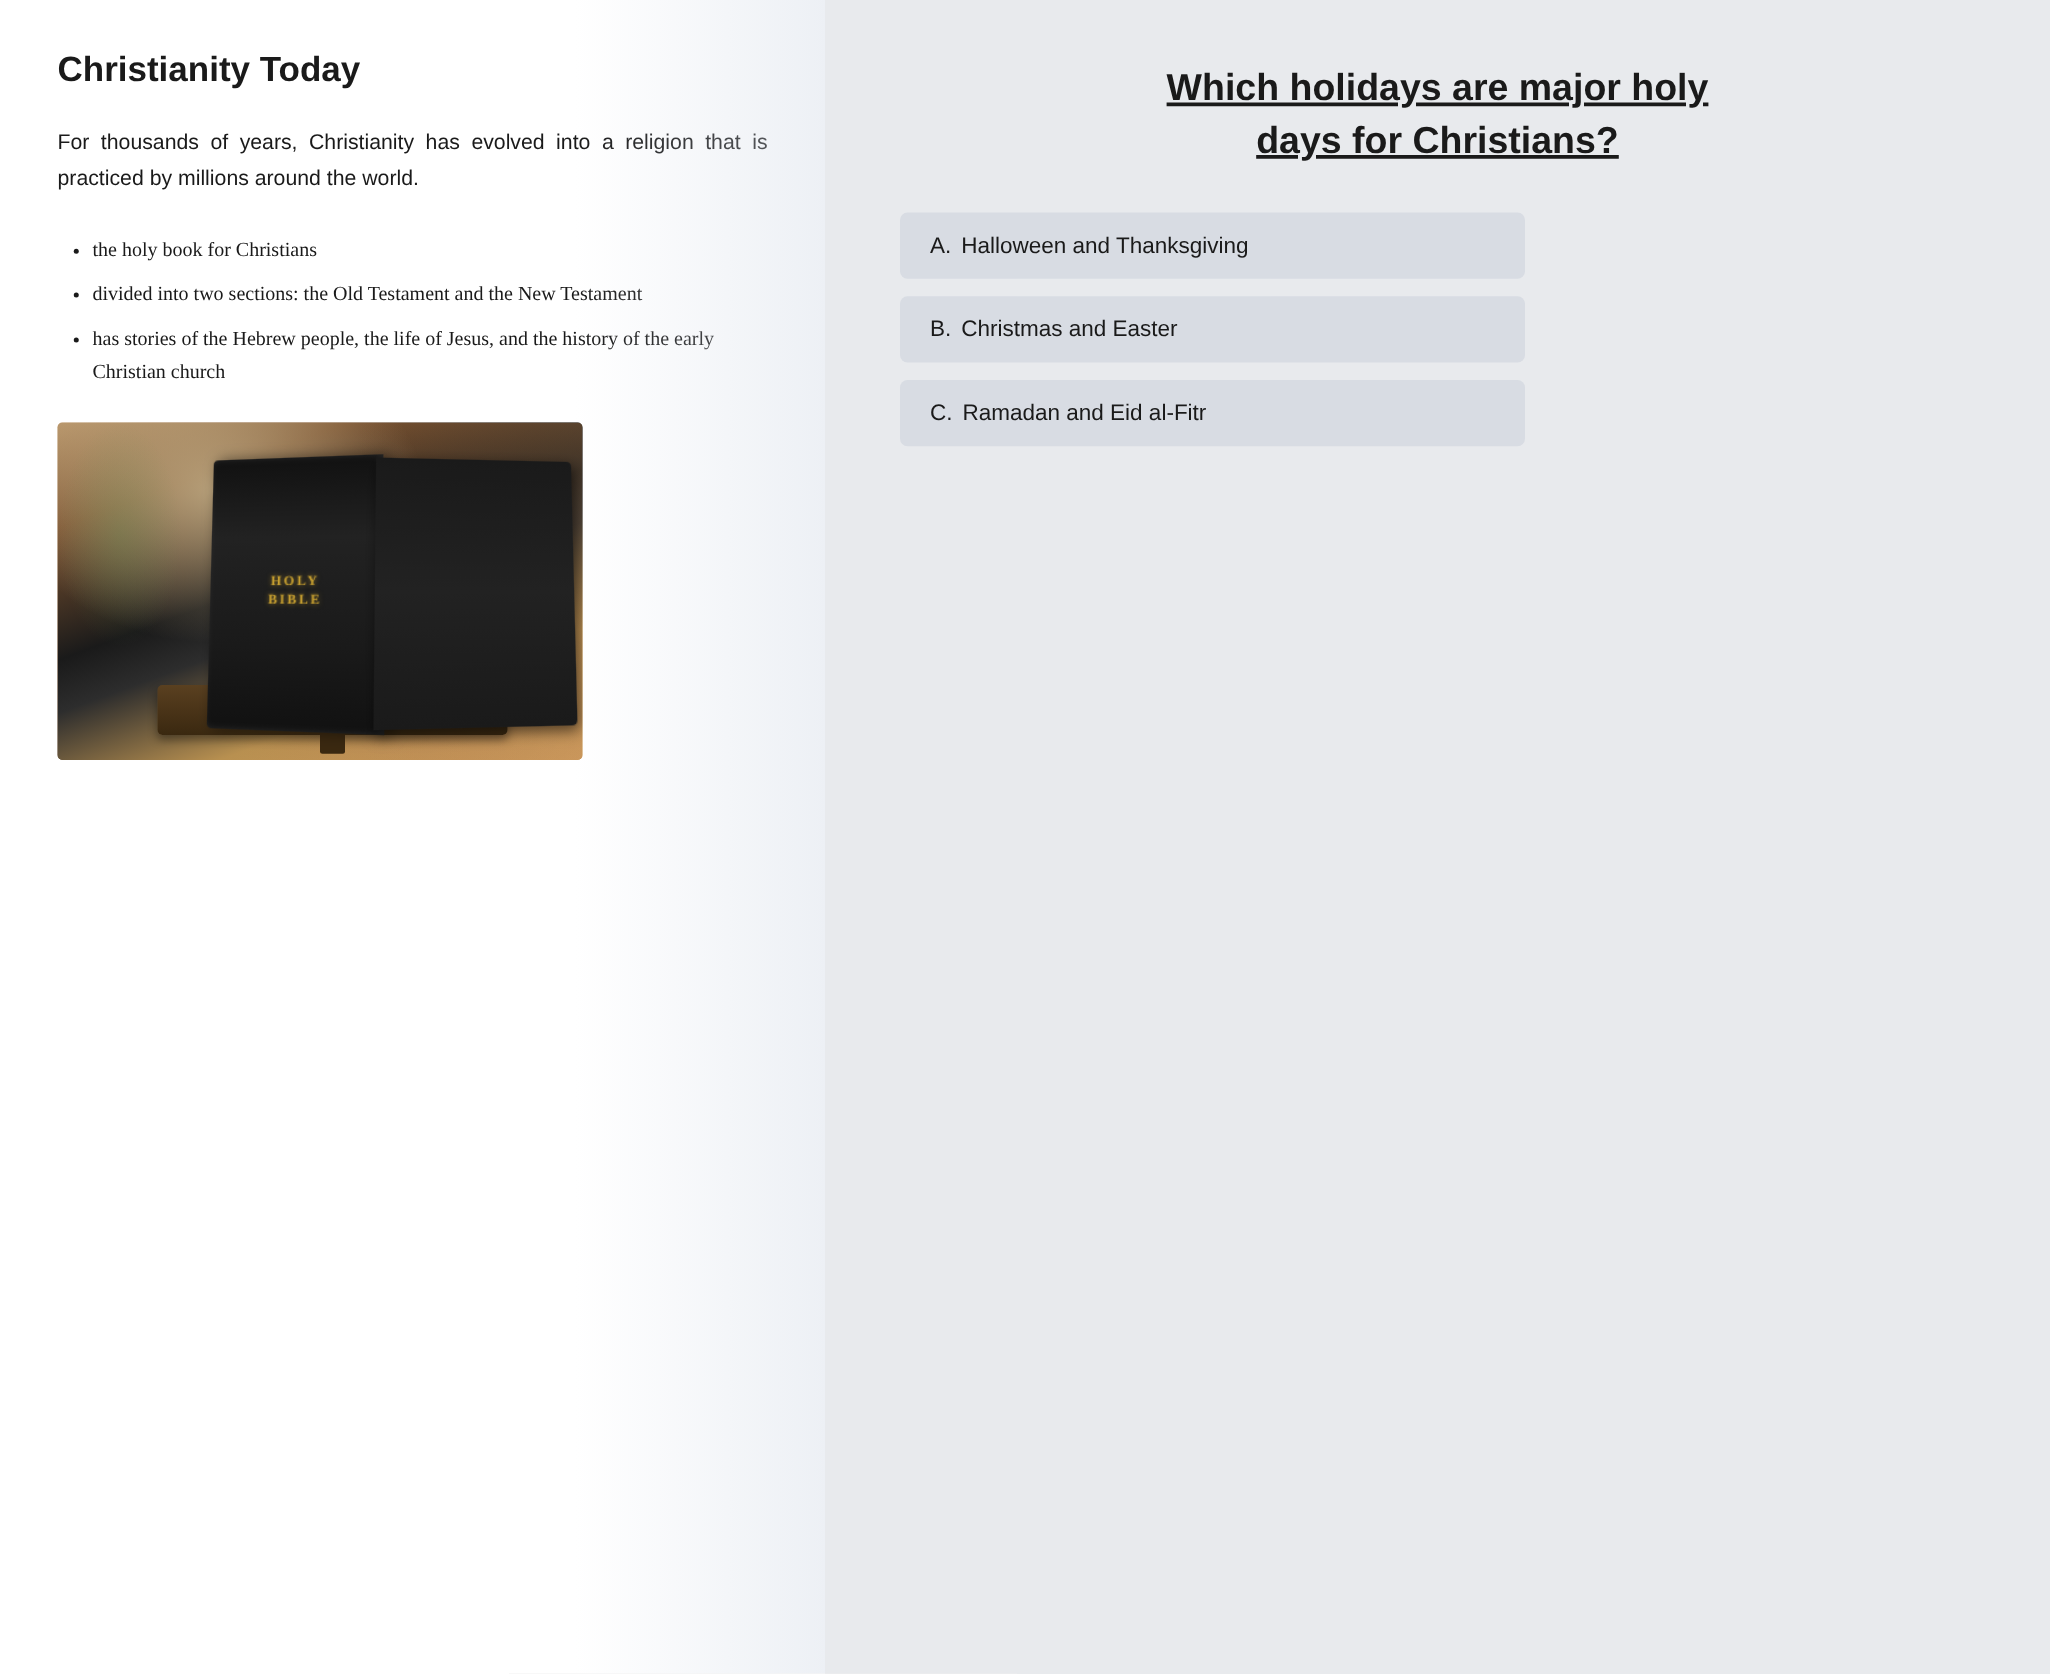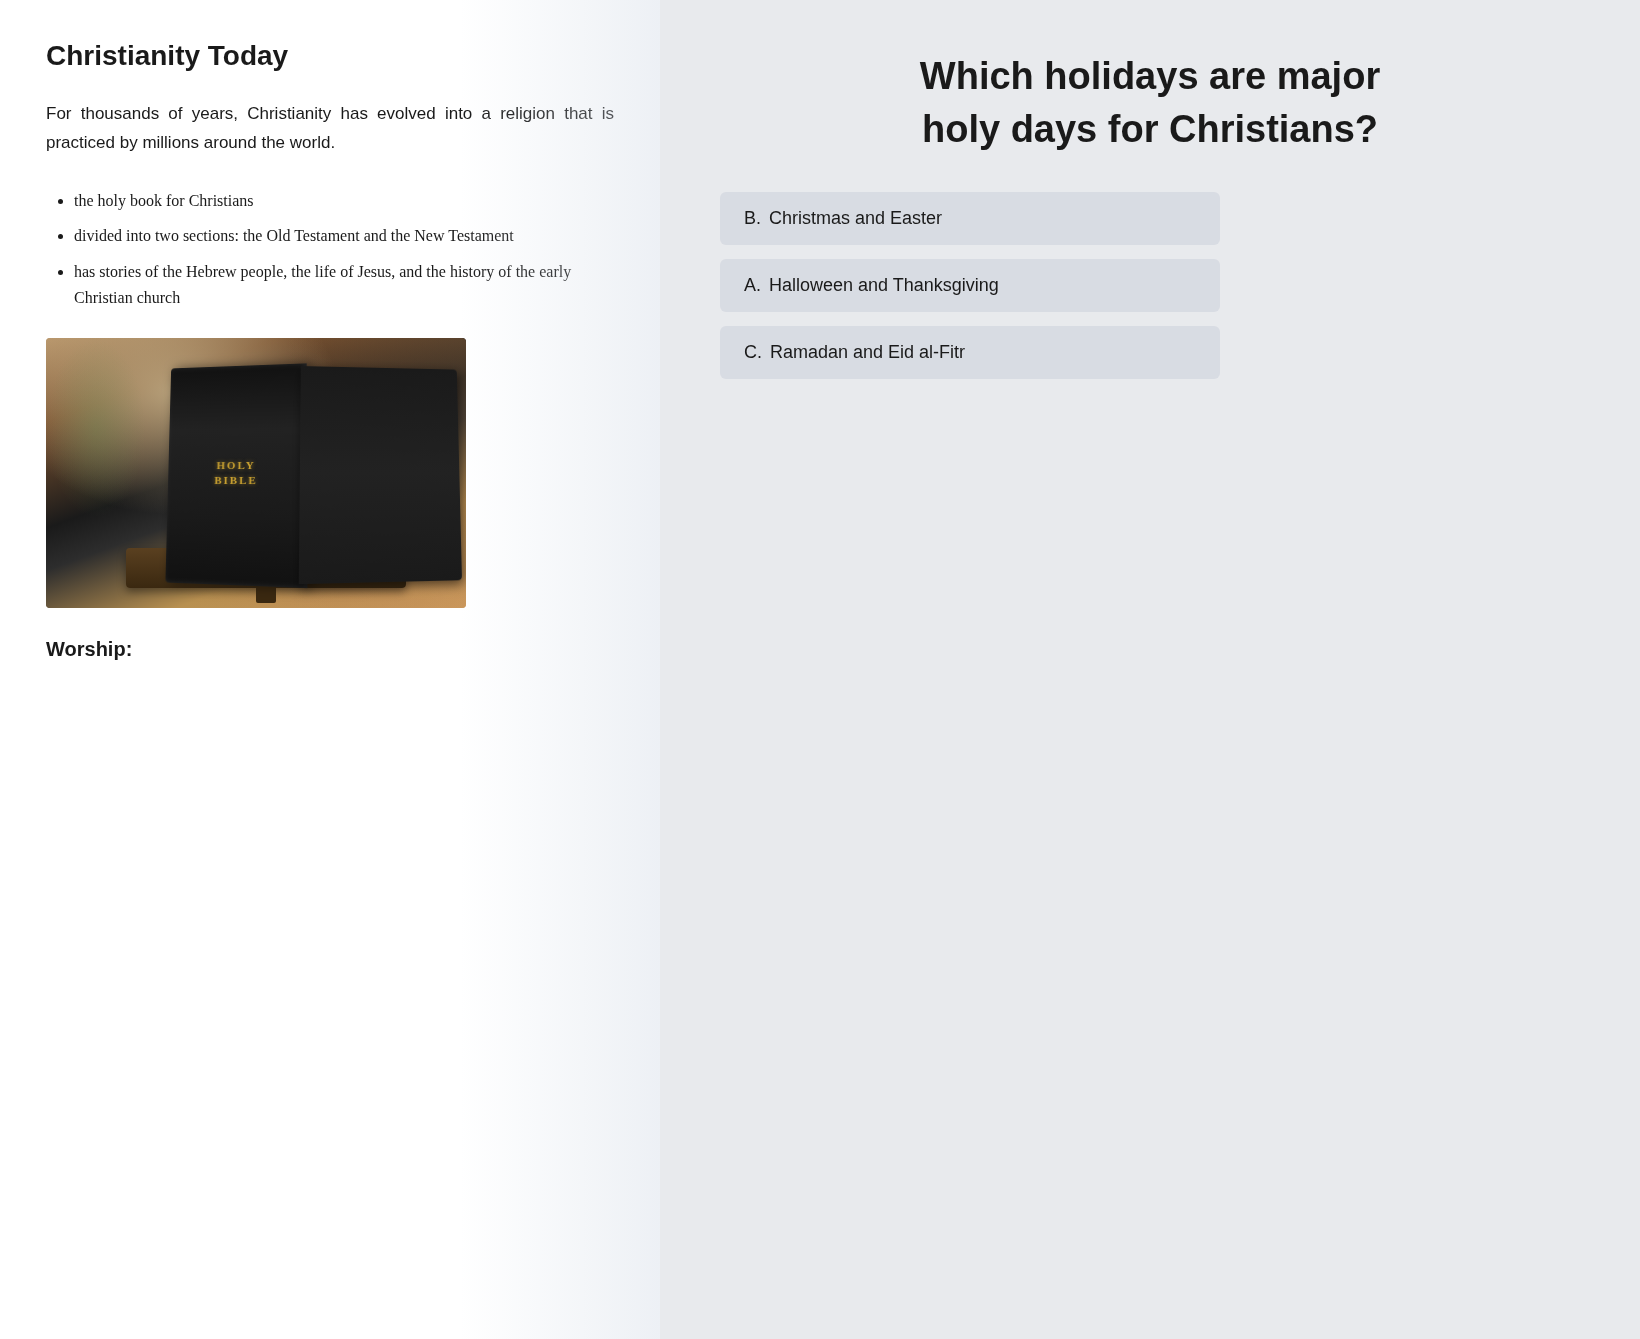--- a/index.html
+++ b/index.html
@@ -183,31 +183,32 @@
       position: absolute;
       top: 0;
       right: 0;
       width: 180px;
       height: 100%;
       background: linear-gradient(90deg, transparent, rgba(180,130,80,0.25));
     }
 
     
     .question-title {
-      font-size: 38px;
+      font-size: 30px;
       font-weight: bold;
       color: #1a1a1a;
       text-align: center;
       margin-bottom: 36px;
       line-height: 1.4;
       font-family: Arial, sans-serif;
       max-width: 500px;
       margin-left: auto;
       margin-right: auto;
       margin-top: 10px;
+      text-decoration: underline;
     }
 
     .answer-option {
       background-color: #d8dce3;
       border-radius: 6px;
       padding: 16px 24px;
       margin-bottom: 14px;
       font-size: 18px;
       color: #1a1a1a;
       font-family: Arial, sans-serif;
@@ -241,34 +242,33 @@
       <div class="bg-plant"></div>
       <div class="bg-wood"></div>
       <div class="bible-stand"></div>
       <div class="bible-spine">
         <span class="bible-title-text">HOLY<br>BIBLE</span>
       </div>
       <div class="bible-cover"></div>
     </div>
   </div>
 
-  <h2 class="section-heading">Worship:</h2>
 
 
 </div>
 
 <div class="right-panel">
 
   <h2 class="question-title">Which holidays are major holy days for Christians?</h2>
+
+  <div class="answer-option">
+    <span class="answer-letter">A.</span><span>Halloween and Thanksgiving</span>
+  </div>
 
   <div class="answer-option">
     <span class="answer-letter">B.</span><span>Christmas and Easter</span>
   </div>
 
   <div class="answer-option">
-    <span class="answer-letter">A.</span><span>Halloween and Thanksgiving</span>
-  </div>
-
-  <div class="answer-option">
     <span class="answer-letter">C.</span><span>Ramadan and Eid al-Fitr</span>
   </div>
 
 </div>
 
 </body></html>

